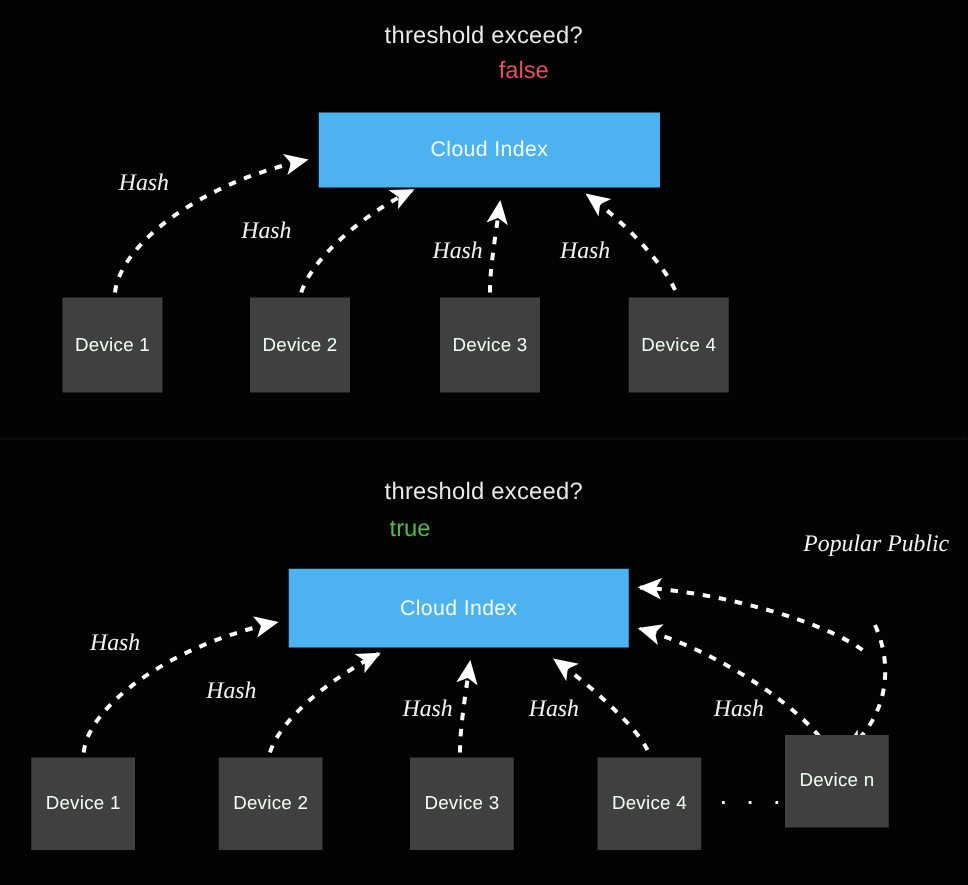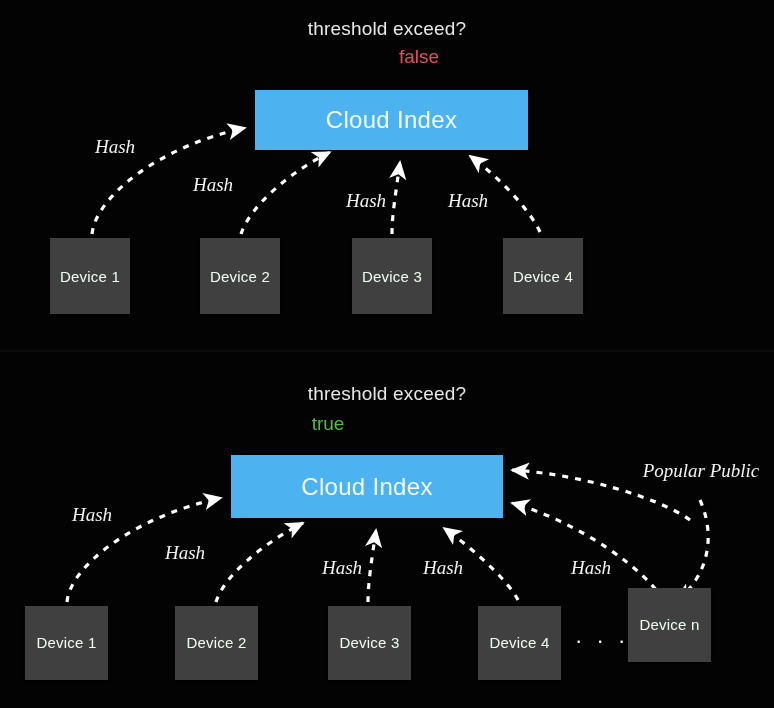--- a/index.html
+++ b/index.html
@@ -67,21 +67,21 @@
   .q-false { color: #e0525f; }
   .q-true  { color: #57b84a; }
 
   .cloud-box {
     position: absolute;
     background: #4db2f0;
     display: flex;
     align-items: center;
     justify-content: center;
     color: #f2fbff;
-    font-size: 24px;
+    font-size: 17px;
     letter-spacing: 0.3px;
     box-shadow: 0 1px 2px rgba(0,0,0,0.6);
   }
 
   .device-box {
     position: absolute;
     background: #404040;
     display: flex;
     align-items: flex-start;
     justify-content: center;
@@ -211,17 +211,17 @@
   </div>
 
   <div class="ellipsis" style="left:575px; top:628px;">· · ·</div>
 
   <div class="hash-label" style="left:72px; top:504px;">Hash</div>
   <div class="hash-label" style="left:165px; top:542px;">Hash</div>
   <div class="hash-label" style="left:322px; top:557px;">Hash</div>
   <div class="hash-label" style="left:423px; top:557px;">Hash</div>
   <div class="hash-label" style="left:571px; top:557px;">Hash</div>
 
-  <div class="ppi-label" style="left:628px; top:458px; width:146px;">
+  <div class="ppi-label" style="left:628px; top:423px; width:146px;">
     <div>Popular Public</div>
   </div>
 
 </div>
 
 </body></html>

